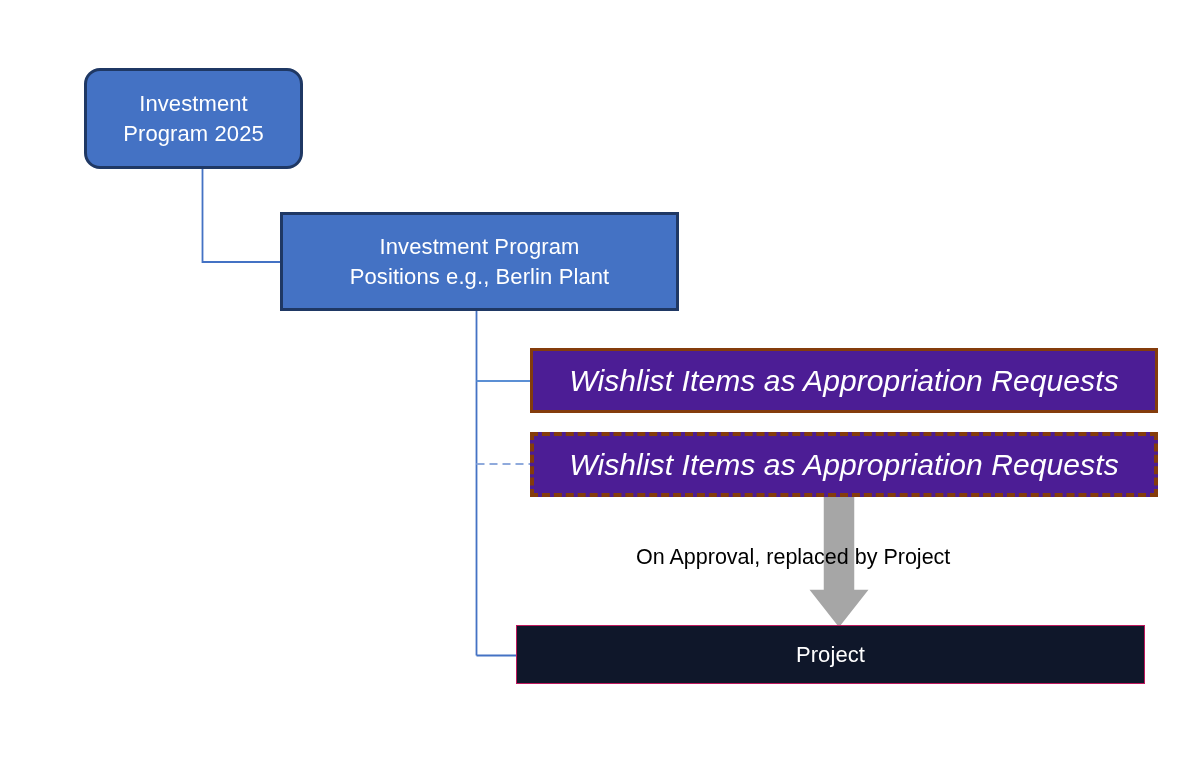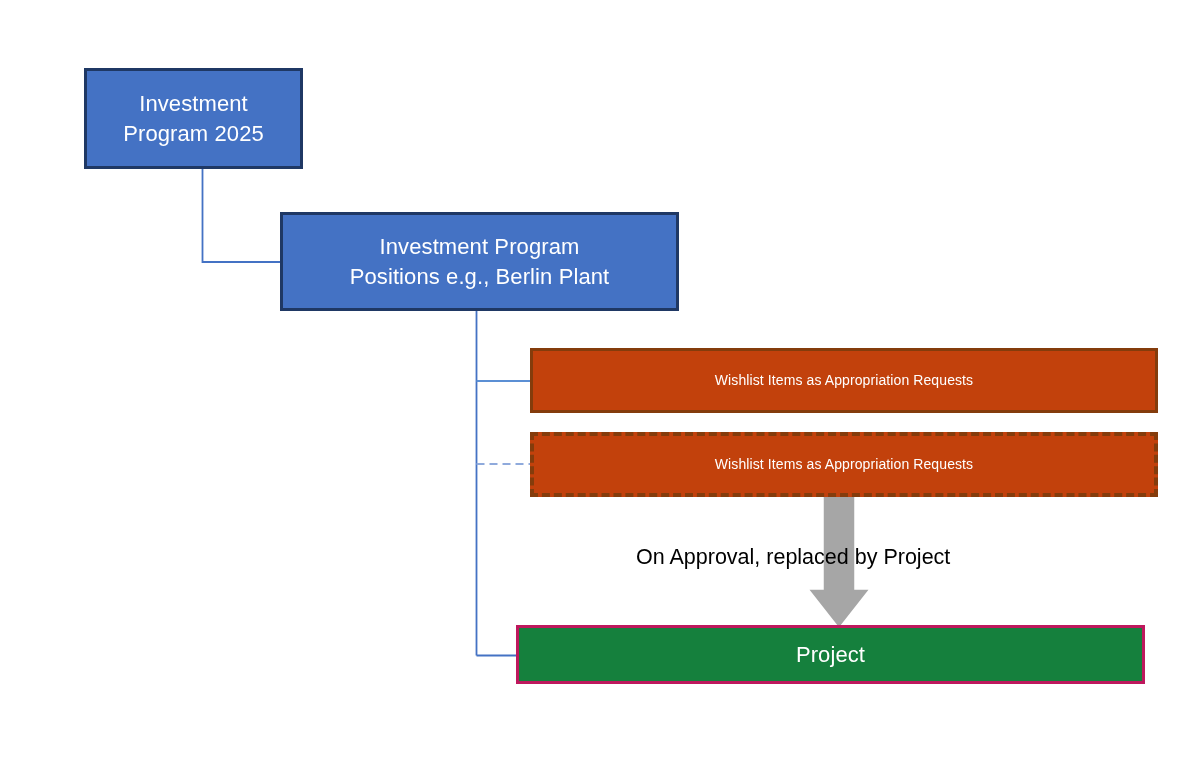--- a/index.html
+++ b/index.html
@@ -36,53 +36,55 @@
   .node-blue {
     background: #4472C4;
     border: 3px solid #1F3864;
     font-size: 22px;
   }
   #node-program {
     left: 84px;
     top: 68px;
     width: 219px;
     height: 101px;
+    border-radius: 16px;
   }
   #node-positions {
     left: 280px;
     top: 212px;
     width: 399px;
     height: 99px;
   }
 
   
   .node-orange {
-    background: #c2410c;
-    font-size: 14px;
+    background: #4c1d95;
+    font-size: 30px;
     left: 530px;
     width: 628px;
     height: 65px;
+    font-style: italic;
   }
   #node-wishlist-solid {
     top: 348px;
     border: 3px solid #843C0C;
   }
   #node-wishlist-dashed {
     top: 432px;
     border: 4px dashed #843C0C;
   }
 
   
   #node-project {
     left: 516px;
     top: 625px;
     width: 629px;
     height: 59px;
-    background: #15803d;
-    border: 3px solid #be185d;
+    background: #0f172a;
+    border: 1px solid #be185d;
     font-size: 22px;
   }
 
   
   #connectors {
     position: absolute;
     left: 0;
     top: 0;
     width: 1200px;
     height: 772px;

